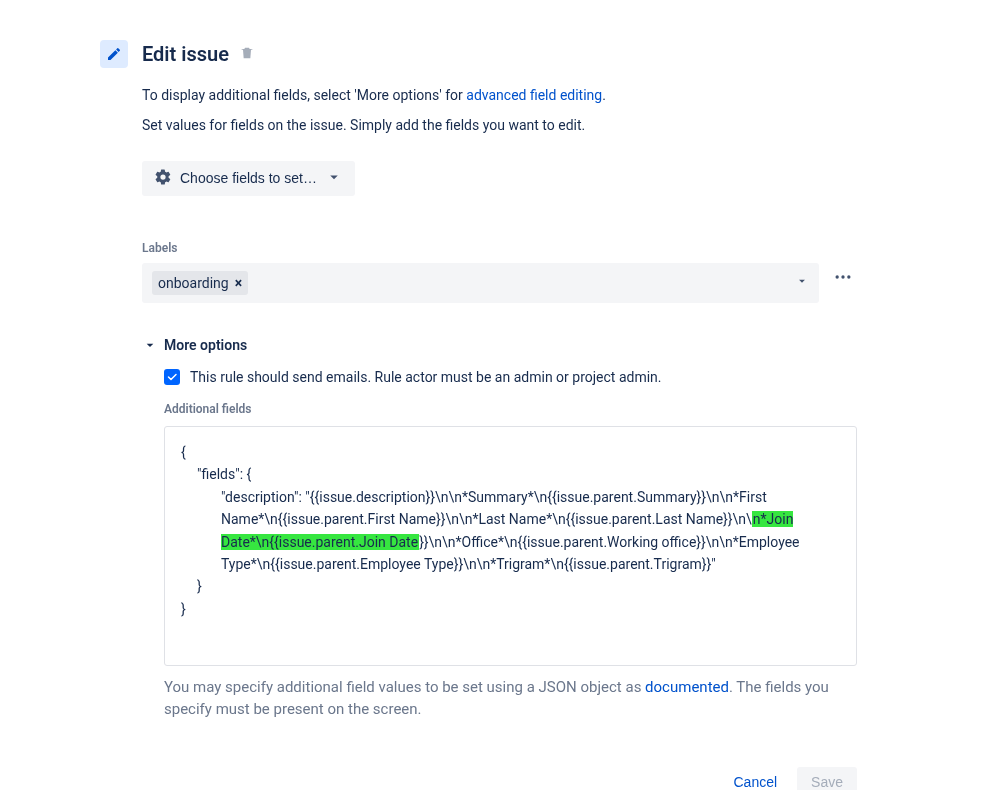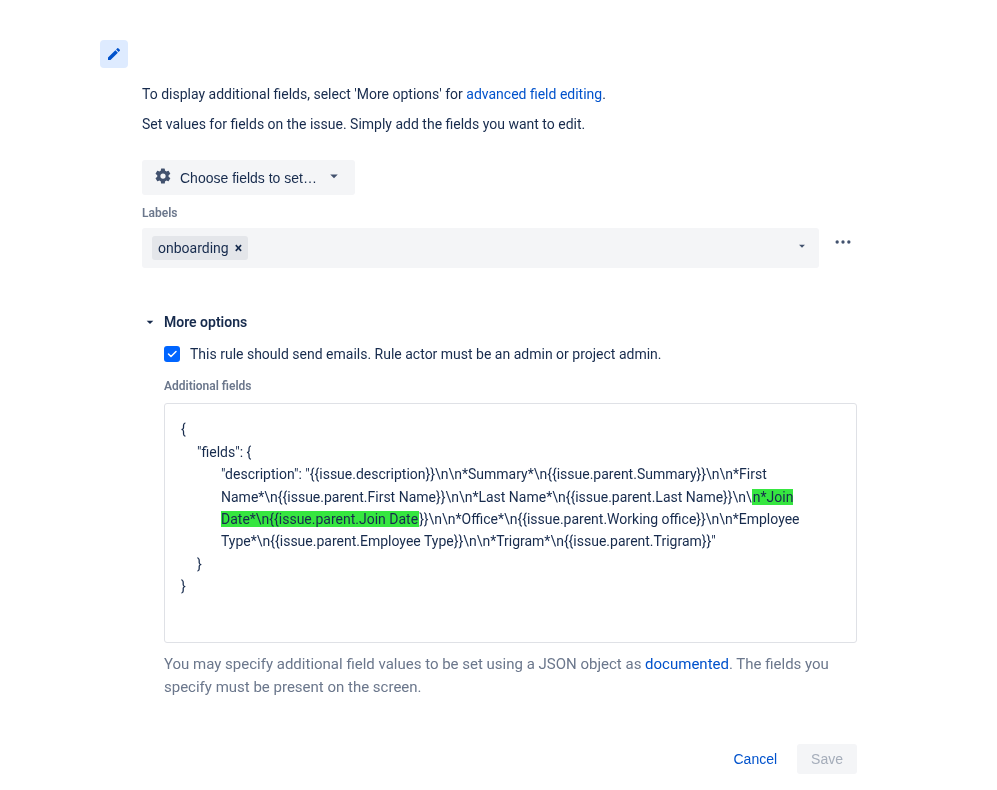--- a/index.html
+++ b/index.html
@@ -66,21 +66,21 @@
     cursor:pointer;
     margin-top:16px;
     justify-content:space-between;
   }
   .choose-btn svg{width:18px;height:18px;}
   .chev{width:14px;height:14px;}
   .field-label{
     font-size:12px;
     font-weight:600;
     color:var(--muted);
-    margin-top:10px;
+    margin-top:44px;
     margin-bottom:6px;
   }
   .labels-row{
     display:flex;align-items:flex-start;gap:10px;
   }
   .labels-input{
     flex:1;
     border:2px solid transparent;
     background:var(--light-gray);
     border-radius:3px;
@@ -93,21 +93,21 @@
     background:#e4e6ea;
     border-radius:3px;
     padding:2px 6px;
     font-size:14px;
   }
   .tag-x{cursor:pointer;font-weight:bold;line-height:1;}
   .labels-more{cursor:pointer;color:var(--text);padding:4px;}
   .more-options{
     display:flex;align-items:center;gap:6px;
     font-weight:600;
-    margin-top:44px;
+    margin-top:32px;
     cursor:pointer;
   }
   .more-options svg{width:16px;height:16px;}
   .sub-block{margin-left:22px;margin-top:12px;}
   .sub-title{
     font-size:12px;font-weight:600;color:var(--muted);
     margin-bottom:6px;
   }
   .check-row{display:flex;align-items:center;gap:10px;}
   .checkbox{
@@ -150,20 +150,28 @@
 <body>
 
 <div class="wrap">
 
   <div class="header-row">
     <div class="app-icon">
       <svg viewBox="0 0 24 24" fill="none">
           <path d="M3 17.25V21h3.75L17.81 9.94l-3.75-3.75L3 17.25zM20.71 7.04a1 1 0 0 0 0-1.41l-2.34-2.34a1 1 0 0 0-1.41 0l-1.83 1.83 3.75 3.75 1.83-1.83z" fill="#0052CC"></path>
         </svg>
     </div>
+    <h1>
+      <span>Edit issue</span>
+      <span class="trash">
+        <svg viewBox="0 0 24 24" fill="#6B778C">
+            <path d="M6 7h12l-1 13H7L6 7zm3-3h6l1 2H8l1-2zM4 6h16v1H4z"></path>
+          </svg>
+      </span>
+    </h1>
   </div>
 
   <div class="body-col">
 
     <div class="intro">
       <p>
         <span>To display additional fields, select 'More options' for </span><a href="#" class="inline-link">advanced field editing</a><span>.</span>
       </p>
       <p>Set values for fields on the issue. Simply add the fields you want to edit.</p>
     </div>

